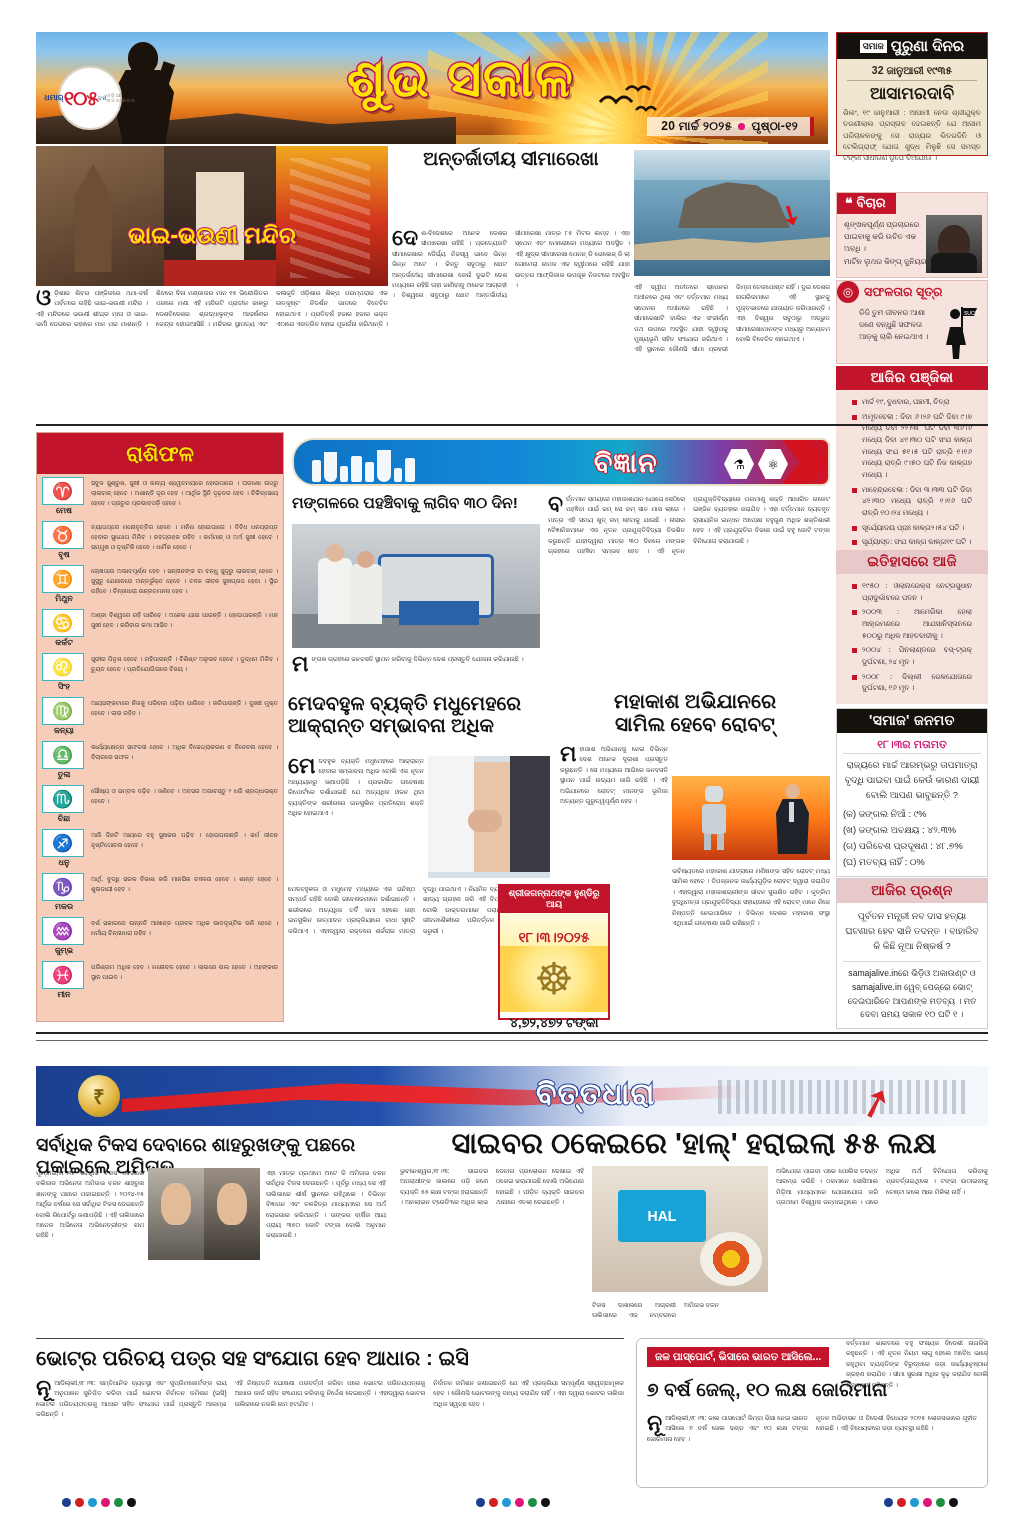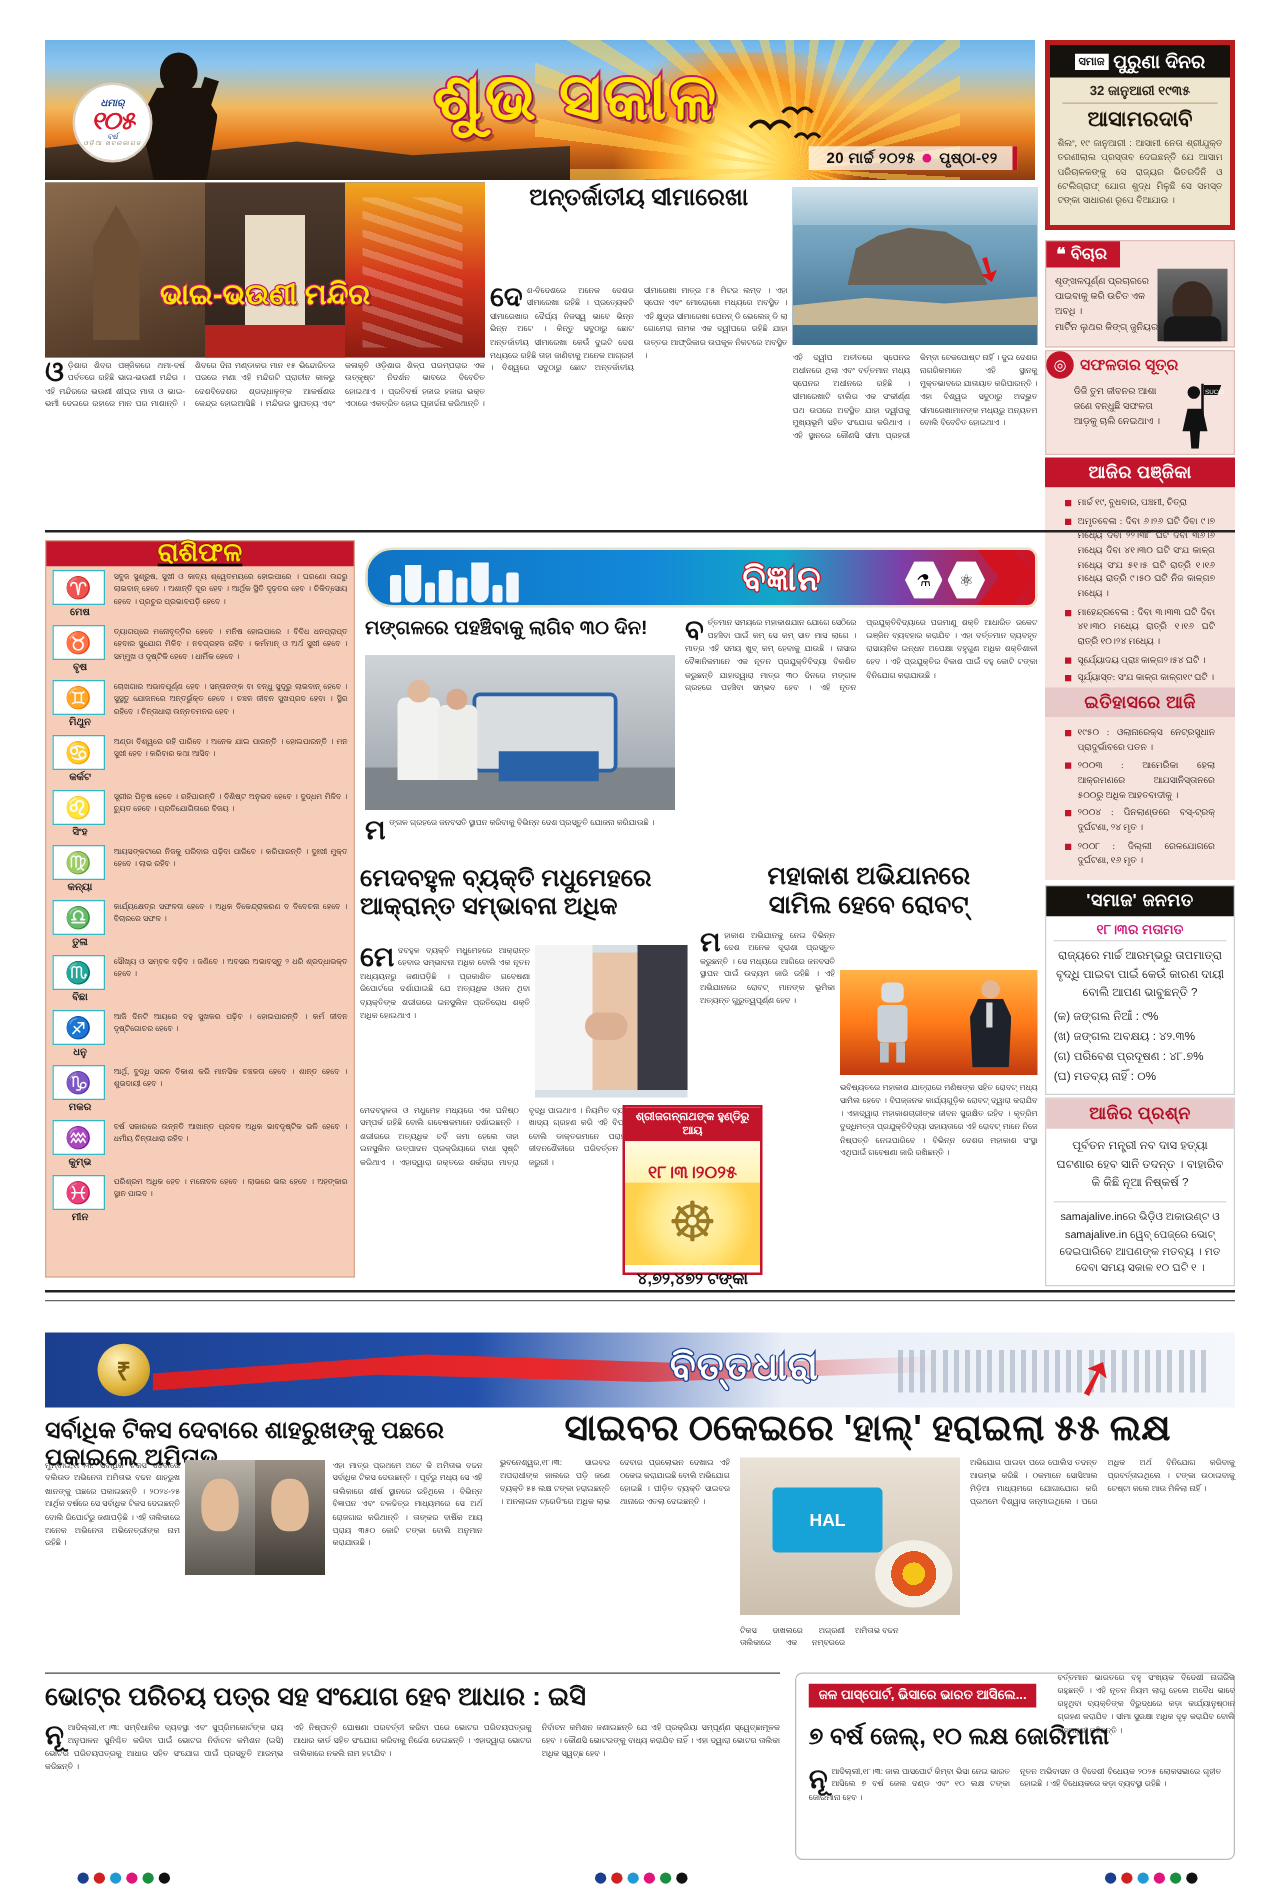--- a/index.html
+++ b/index.html
@@ -22,39 +22,39 @@
     background: repeating-conic-gradient(from 200deg at 62% 92%, rgba(255,210,80,.55) 0deg 4deg, rgba(255,255,255,0) 4deg 11deg); }
   .mh-cliff { position:absolute; left:0; bottom:0; width: 420px; height: 44px;
     background: linear-gradient(180deg,#5b4432,#2e1f14); clip-path: polygon(0 42%,14% 26%,30% 48%,48% 30%,70% 55%,100% 38%,100% 100%,0 100%); }
   .mh-silhouette { position:absolute; left: 62px; top: 8px; width: 96px; height: 104px; }
   .mh-sil-head { position:absolute; left:30px; top:2px; width:30px; height:32px; background:#1b120c; border-radius:50% 50% 45% 45%; }
   .mh-sil-body { position:absolute; left:14px; top:30px; width:62px; height:74px; background:#1b120c;
     clip-path: polygon(22% 0,78% 0,100% 30%,86% 100%,18% 100%,0 34%); }
   .mh-sil-arm { position:absolute; left:58px; top:22px; width:12px; height:48px; background:#1b120c; transform: rotate(18deg); }
   .mh-stick { position:absolute; left:92px; top:16px; width:3px; height:92px; background:#1b120c; transform: rotate(7deg); }
   .mh-logo { position:absolute; left: 22px; top: 34px; width: 64px; height: 64px; border-radius: 50%;
-    background: #ffffff; border: 2px solid #d9d2c4; display:flex; flex-direction:column;
-    align-items:center; justify-content:center; line-height: 1; font-style: italic; }
+    background: #ffffff; border: 2px solid #d9d2c4; display:flex; flex-direction:row;
+    align-items:center; justify-content:center; line-height: 1; }
   .mh-logo .l1 { font-size: 8px; color:#1a3f86; font-weight:700; }
   .mh-logo .l2 { font-size: 20px; color:#d8192b; font-weight:700; letter-spacing:-1px; }
   .mh-logo .l3 { font-size: 6px; color:#1a3f86; }
   .mh-logo .l4 { font-size: 5px; color:#8a7a5a; letter-spacing:1px; }
   .mh-title { position:absolute; left: 190px; top: 16px; width: 470px; text-align:center;
     font-size: 52px; font-weight: 800; color:#ffe400; letter-spacing: 2px;
     -webkit-text-stroke: 3px #c8186a; paint-order: stroke fill;
     text-shadow: 3px 3px 0 rgba(60,0,30,.35); white-space: nowrap; }
   .mh-birds { position:absolute; left: 560px; top: 52px; width: 70px; height: 40px; color:#1c1008; }
   .mh-date { position:absolute; right: 14px; bottom: 8px; background: rgba(255,255,255,.72);
     padding: 2px 12px 3px 14px; font-size: 12px; color:#111; font-weight:700; letter-spacing:.3px;
     border-right: 4px solid #c01120; display:flex; align-items:center; gap:6px; }
   .mh-date .dot { width:7px; height:7px; background:#e0157a; border-radius:50%; display:inline-block; }
 
   
-  .oldday { position:absolute; left: 836px; top: 32px; width: 152px; height: 152px;
-    background: #efe6cf; border: 4px solid #b91c1c; }
+  .oldday { position:absolute; left: 836px; top: 32px; width: 152px; height: 124px;
+    background: #efe6cf; border: 1px solid #b91c1c; }
   .oldday-hdr { background:#15120e; color:#fff; height: 26px; display:flex; align-items:center;
     justify-content:center; gap:4px; }
   .oldday-hdr .brand { background:#fff; color:#111; font-size:9px; font-weight:700; padding:1px 3px; }
   .oldday-hdr .ttl { font-size: 15px; font-weight:800; color:#fff; }
   .oldday-date { text-align:center; font-size: 10.5px; font-weight:700; color:#2b2318; padding:5px 2px 3px; }
   .oldday-rule { height:1px; background:#b9ac8c; margin: 0 10px 3px; }
   .oldday-head { text-align:center; font-size: 17px; font-weight:800; color:#1b150d; padding-bottom:3px; }
   .oldday-body { font-size: 7.3px; line-height: 1.55; color:#3a3125; padding: 0 6px; text-align: justify; }
   .side-hdr { background:#c2142a; color:#fff; text-align:center; font-size:14px; font-weight:800;
     padding: 3px 0 4px; letter-spacing:.3px; }
@@ -137,21 +137,21 @@
   .lead-cols { position:absolute; left:392px; top:228px; width:238px; height:192px; }
   .lead-cols .col { columns: 2; }
   .lead-body2 { position:absolute; left:634px; top:282px; width:196px; height:138px; }
   .lead-body2 .col { columns: 2; }
   .temple-body { position:absolute; left:36px; top:288px; width:352px; height:132px; }
   .temple-body .col { columns: 3; }
 
   
   .rashi { position:absolute; left:36px; top:432px; width:248px; height:590px;
     background:#f6cdb9; border:1px solid #d8a78f; }
-  .rashi-hdr { height:20px; background:#c2142a; display:flex; align-items:center; justify-content:center;text-decoration:underline; }
+  .rashi-hdr { height:41px; background:#c2142a; display:flex; align-items:center; justify-content:center; }
   .rashi-hdr span { font-size:21px; font-weight:800; color:#ffe400; -webkit-text-stroke:1px #7d0c1a;
     paint-order: stroke fill; }
   .rashi-row { display:flex; gap:5px; padding:3px 5px 2px; }
   .rashi-ico { width:44px; flex:0 0 44px; text-align:center; }
   .rashi-box { width:42px; height:28px; border:1.5px solid #36b7c4; background:#fff;
     display:flex; align-items:center; justify-content:center; font-size:17px; line-height:1; }
   .rashi-name { font-size:8px; font-weight:800; color:#1b1b1b; margin-top:1px; }
   .rashi-txt { font-size:6.2px; line-height:1.58; color:#23201d; text-align:justify; padding-top:1px; }
 
   

